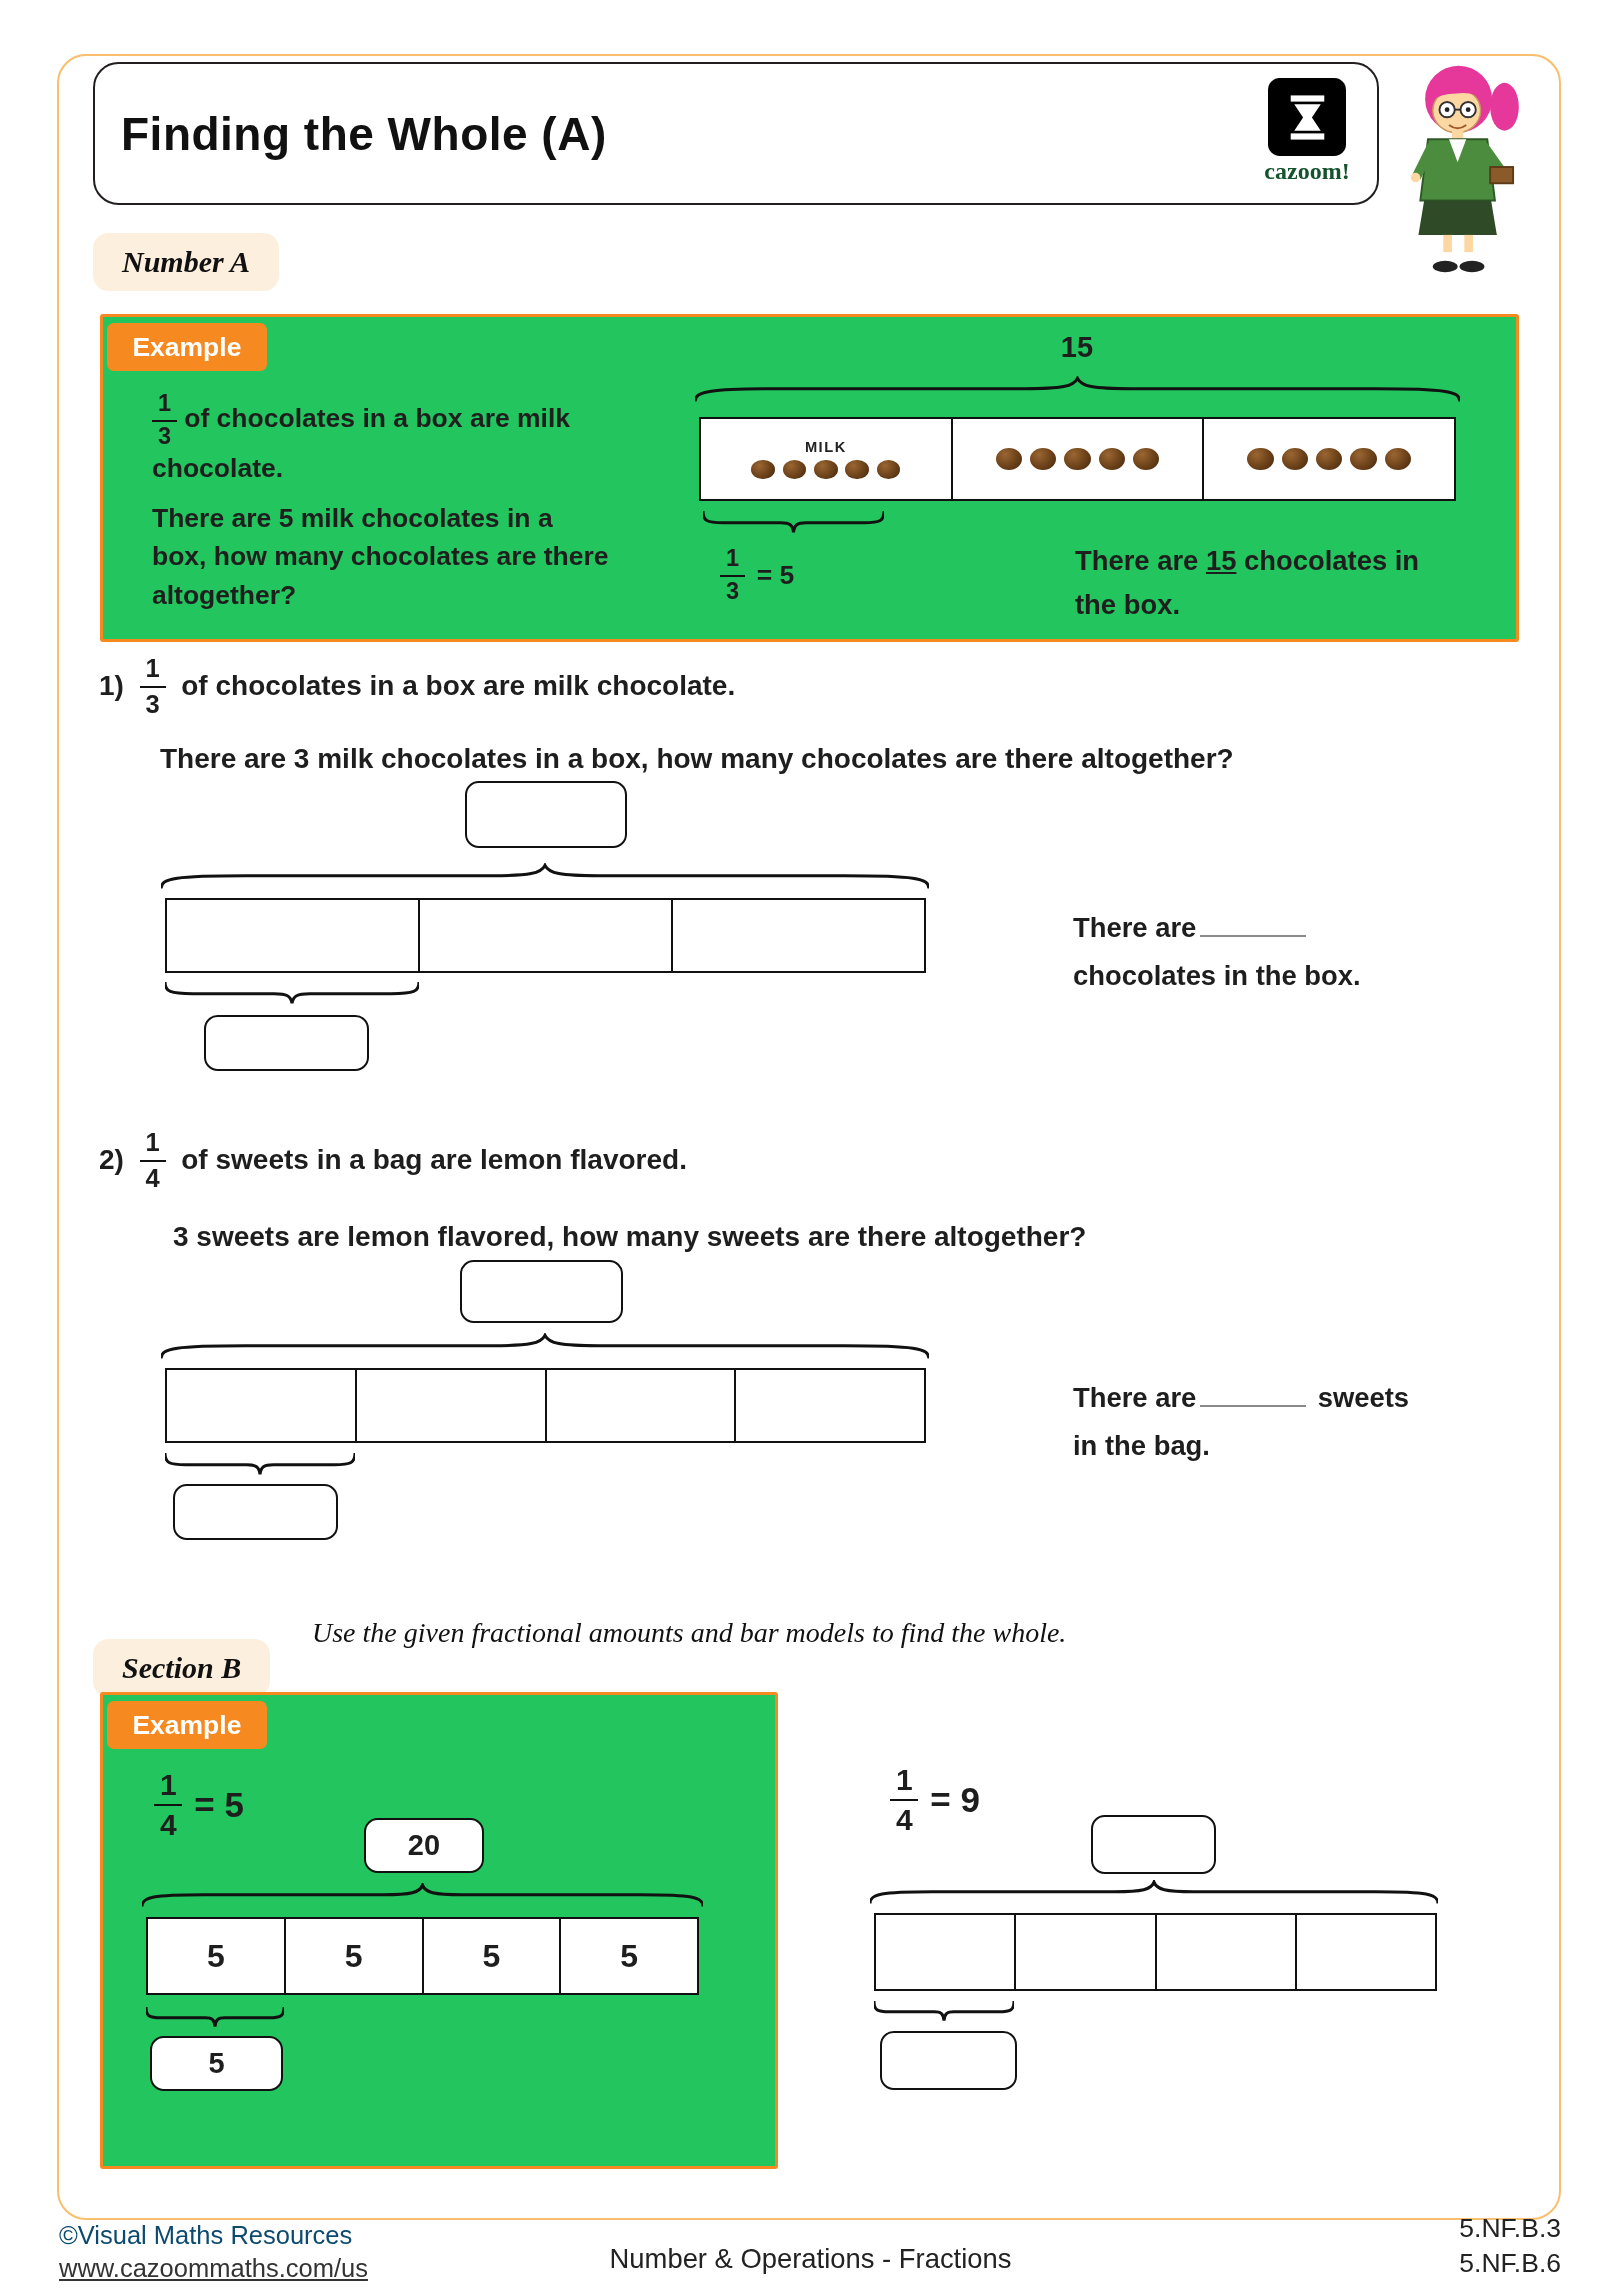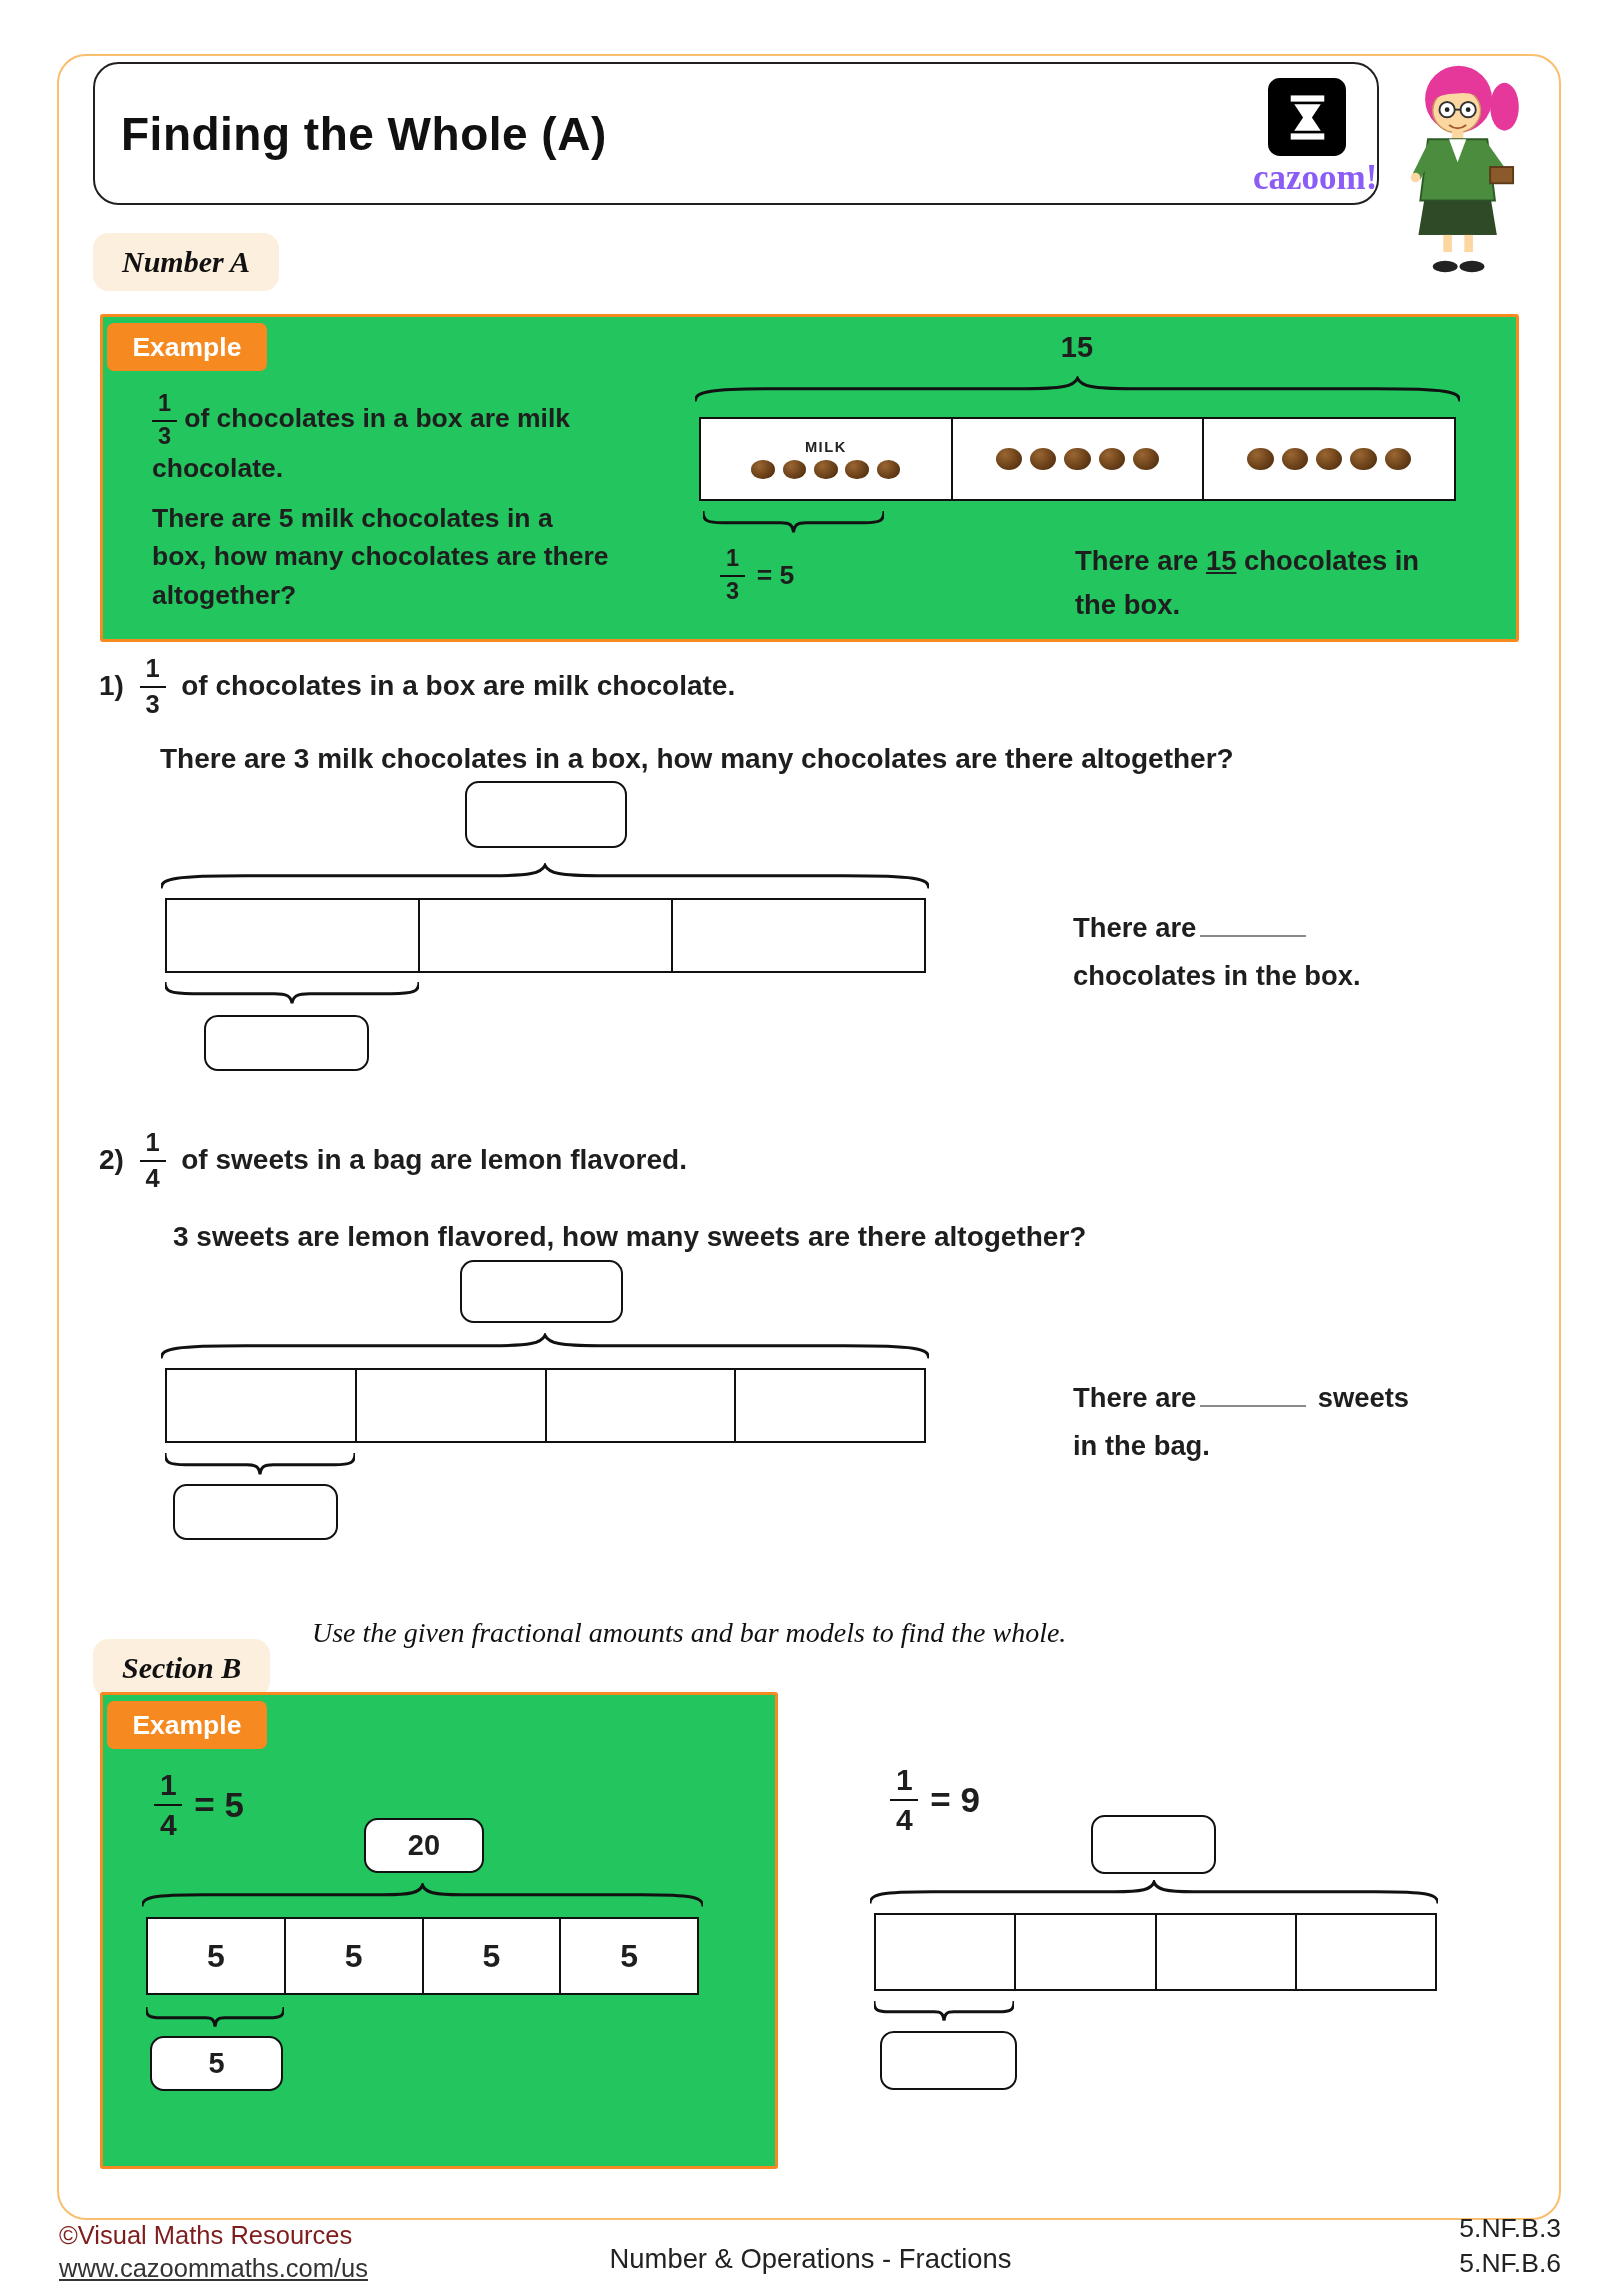--- a/index.html
+++ b/index.html
@@ -4,21 +4,21 @@
 <style>
   *{box-sizing:border-box;margin:0;padding:0}
   body{font-family:"Liberation Sans",sans-serif;background:#fff;color:#1e1e1e;}
   .page{position:relative;width:1621px;height:2293px;background:#fff;overflow:hidden;margin:0 auto;}
   .abs{position:absolute;}
   .page-border{left:57px;top:54px;width:1504px;height:2166px;border:2.9px solid #F9BE6E;border-radius:29px;}
   .title-box{left:93px;top:62px;width:1286px;height:143px;border:2.9px solid #231F20;border-radius:25.5px;background:#fff;display:flex;align-items:center;padding-left:26px;}
   .title{font-size:46px;font-weight:800;color:#111;letter-spacing:0.5px;font-family:"Liberation Sans",sans-serif;}
   .logo{left:1253px;top:78px;width:108px;text-align:center;}
   .logo-mark{width:78px;height:78px;background:#000;border-radius:11.8px;margin:0 auto;display:flex;align-items:center;justify-content:center;}
-  .logo-text{font-family:"Liberation Serif",serif;font-weight:700;font-size:35px;margin-top:2px;color:#8b5cf6;}
+  .logo-text{font-family:"Liberation Serif",serif;font-weight:700;font-size:24px;margin-top:2px;color:#14532d;}
   .teacher{left:1384px;top:54px;width:153px;height:227px;}
   .section-label{background:#FCEFDD;border-radius:15.7px;padding:11.8px 29px;font-family:"Liberation Serif",serif;font-style:italic;font-weight:700;font-size:30px;color:#111;display:inline-block;}
   .instruction{font-family:"Liberation Serif",serif;font-style:italic;font-size:28px;color:#111;}
   .example-box{border:3.9px solid #F6891F;border-radius:2.9px;background:#22c55e;}
   .badge{position:absolute;left:3.9px;top:5.9px;background:#F6891F;color:#fff;font-weight:700;font-size:26.5px;padding:8.8px 25.5px;border-radius:6.9px;}
   .para{font-weight:700;font-size:26.5px;line-height:1.45;}
   .qtext{font-weight:700;font-size:28px;}
   .qhead{display:flex;align-items:center;gap:15.7px;font-weight:700;font-size:28px;}
   .frac{display:inline-flex;flex-direction:column;align-items:center;line-height:1.05;font-weight:700;vertical-align:middle;}
   .frac .fnum{padding:0 5.9px 3.9px;border-bottom:2.9px solid #111;}
@@ -31,21 +31,21 @@
   .cellval{font-weight:700;font-size:32px;}
   .roundbox{border:2.9px solid #111;border-radius:13.7px;background:#fff;display:flex;align-items:center;justify-content:center;font-weight:700;font-size:29px;}
   .brace svg{width:100%;height:100%;display:block;}
   .choc-row{display:flex;gap:7.8px;align-items:center;justify-content:center;}
   .choc{width:26.5px;height:22.5px;border-radius:50%;background:radial-gradient(circle at 35% 30%, #9a6632, #6b4119 55%, #44270e);}
   .choc.small{width:23.5px;height:19.6px;}
   .milk-label{font-weight:700;font-size:14.7px;letter-spacing:1.5px;color:#222;margin-bottom:4.9px;}
   .answer{font-weight:700;font-size:27.4px;line-height:1.75;}
   .uval{text-decoration:underline;}
   .blank{display:inline-block;width:106px;height:0.85em;border-bottom:2.9px solid #8a8a8a;margin:0 3.9px;vertical-align:baseline;}
-  .footer-text{font-size:25.5px;color:#7f1d1d;text-align:right;}
+  .footer-text{font-size:25.5px;color:#0c4a6e;text-align:right;}
   .footer-link{font-size:25.5px;color:#333;text-decoration:underline;}
   .footer-center{font-size:27.4px;color:#222;text-align:center;}
   .footer-std{font-size:26.5px;color:#222;text-align:right;}
 </style>
 </head>
 <body>
 
 <div class="page">
 
   <div class="abs page-border"></div>

